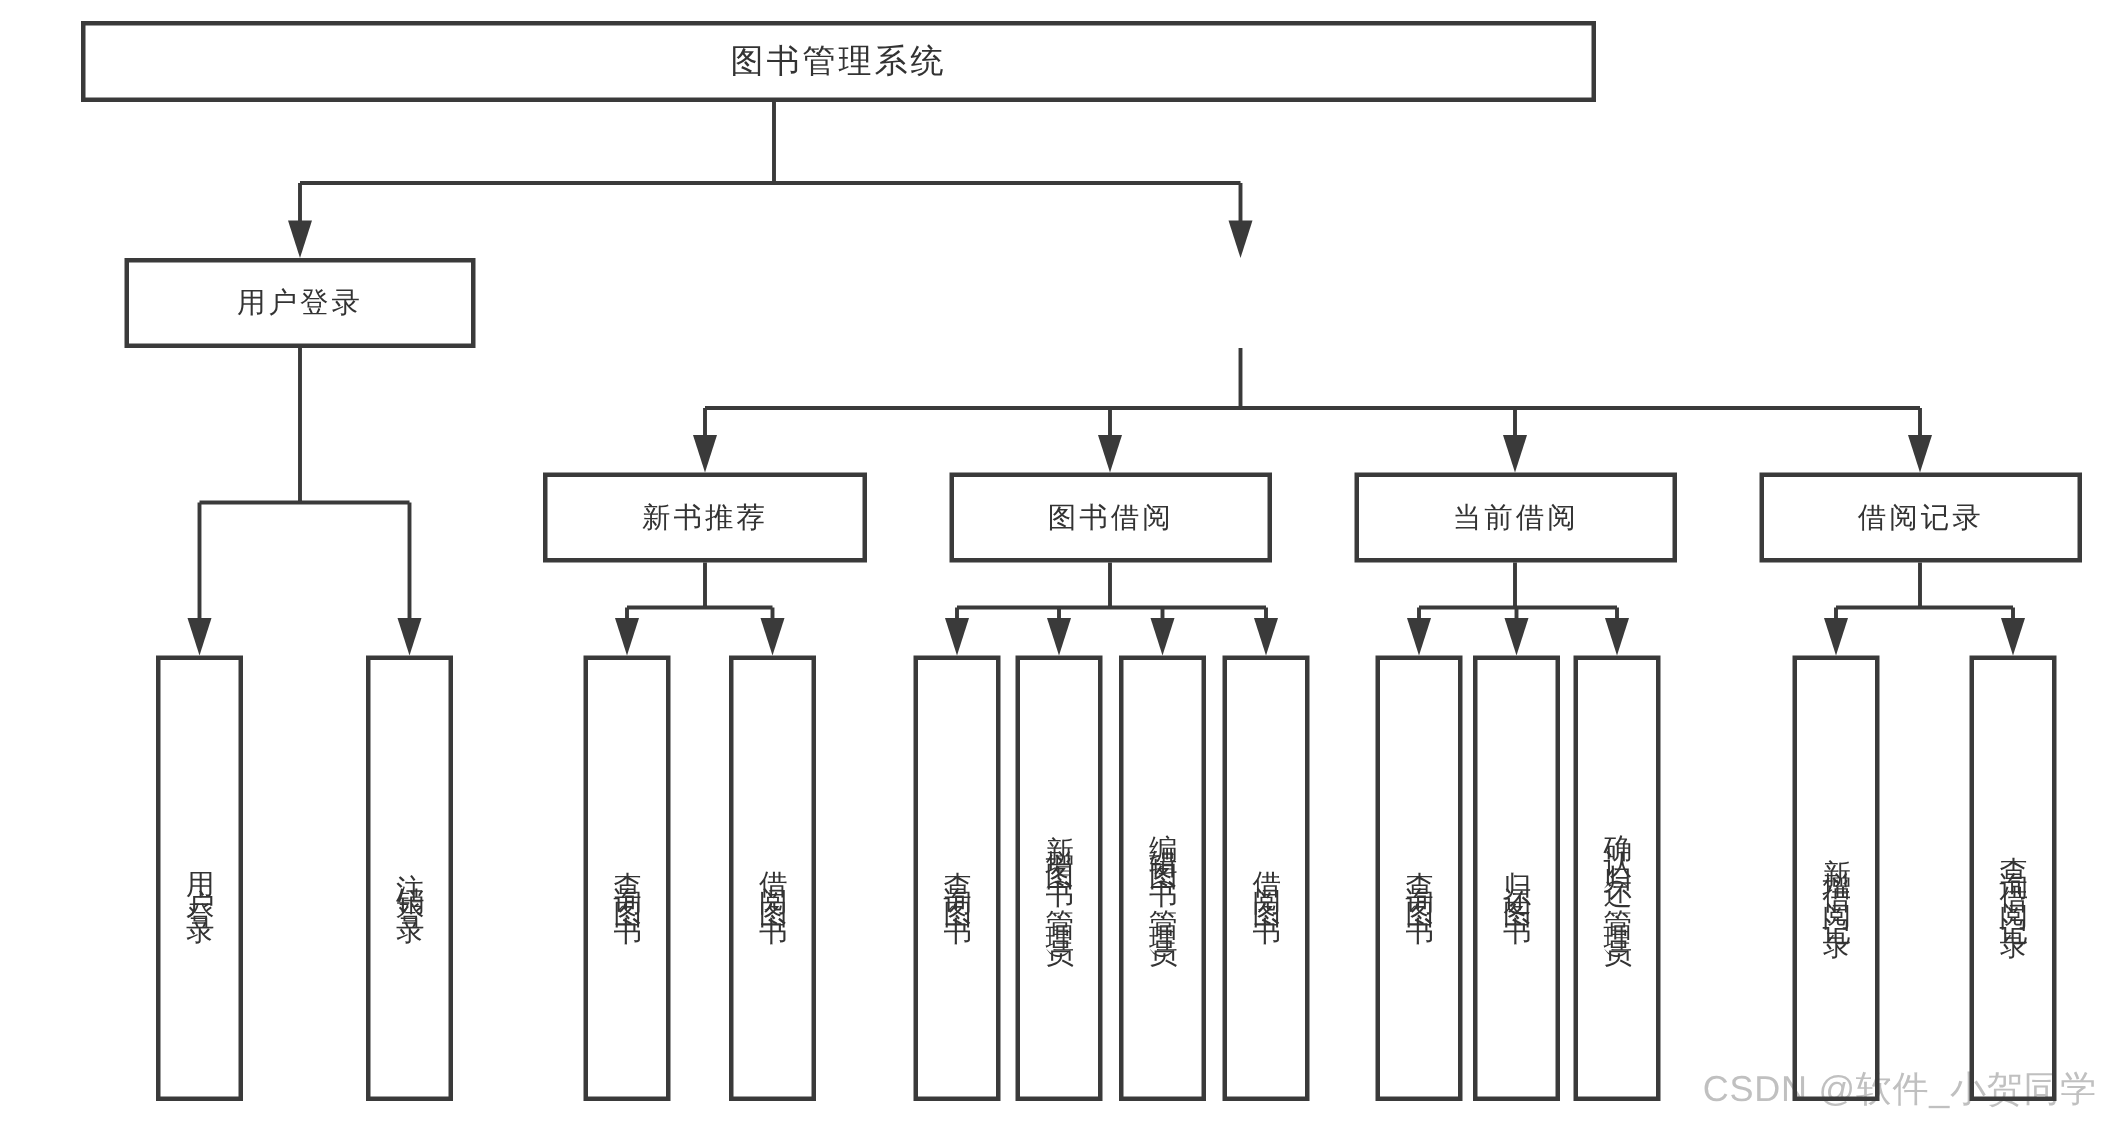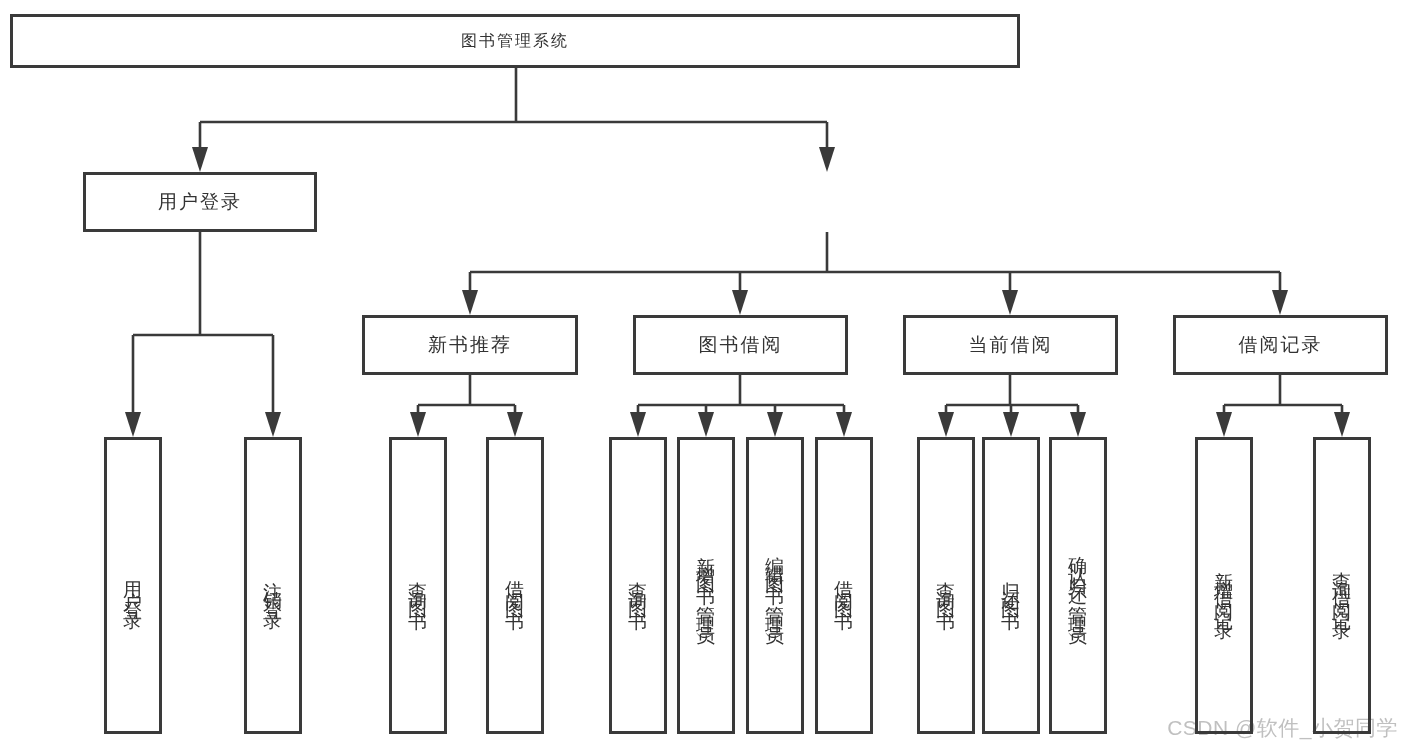--- a/index.html
+++ b/index.html
@@ -19,21 +19,21 @@
   .wires{position:absolute;left:0;top:0;width:1405px;height:747px;z-index:1;}
   .node{
     position:absolute;
     box-sizing:border-box;
     border:3px solid var(--line);
     background:transparent;
     display:flex;align-items:center;justify-content:center;
     font-size:19px;letter-spacing:2px;color:var(--text);
     z-index:2;
   }
-  .node.root{font-size:16px;}
+  .node.root{font-size:22px;margin-left:44px;}
   .leaf{
     position:absolute;
     box-sizing:border-box;
     width:58px;height:297px;top:437px;
     border:3px solid var(--line);
     background:transparent;
     display:flex;align-items:center;justify-content:center;
     z-index:2;
   }
   .vtext{
@@ -41,21 +41,21 @@
     text-orientation:mixed;
     font-size:19px;
     letter-spacing:10px;
     line-height:1;
     color:var(--text);
     white-space:nowrap;
   }
   .watermark{
     position:absolute;
     right:7px;bottom:5px;
-    font-size:21px;
+    font-size:24px;
     letter-spacing:0.5px;
     color:var(--watermark);
     z-index:0;
     white-space:nowrap;
   }
 </style>
 </head>
 <body>
 
 <div class="stage">

